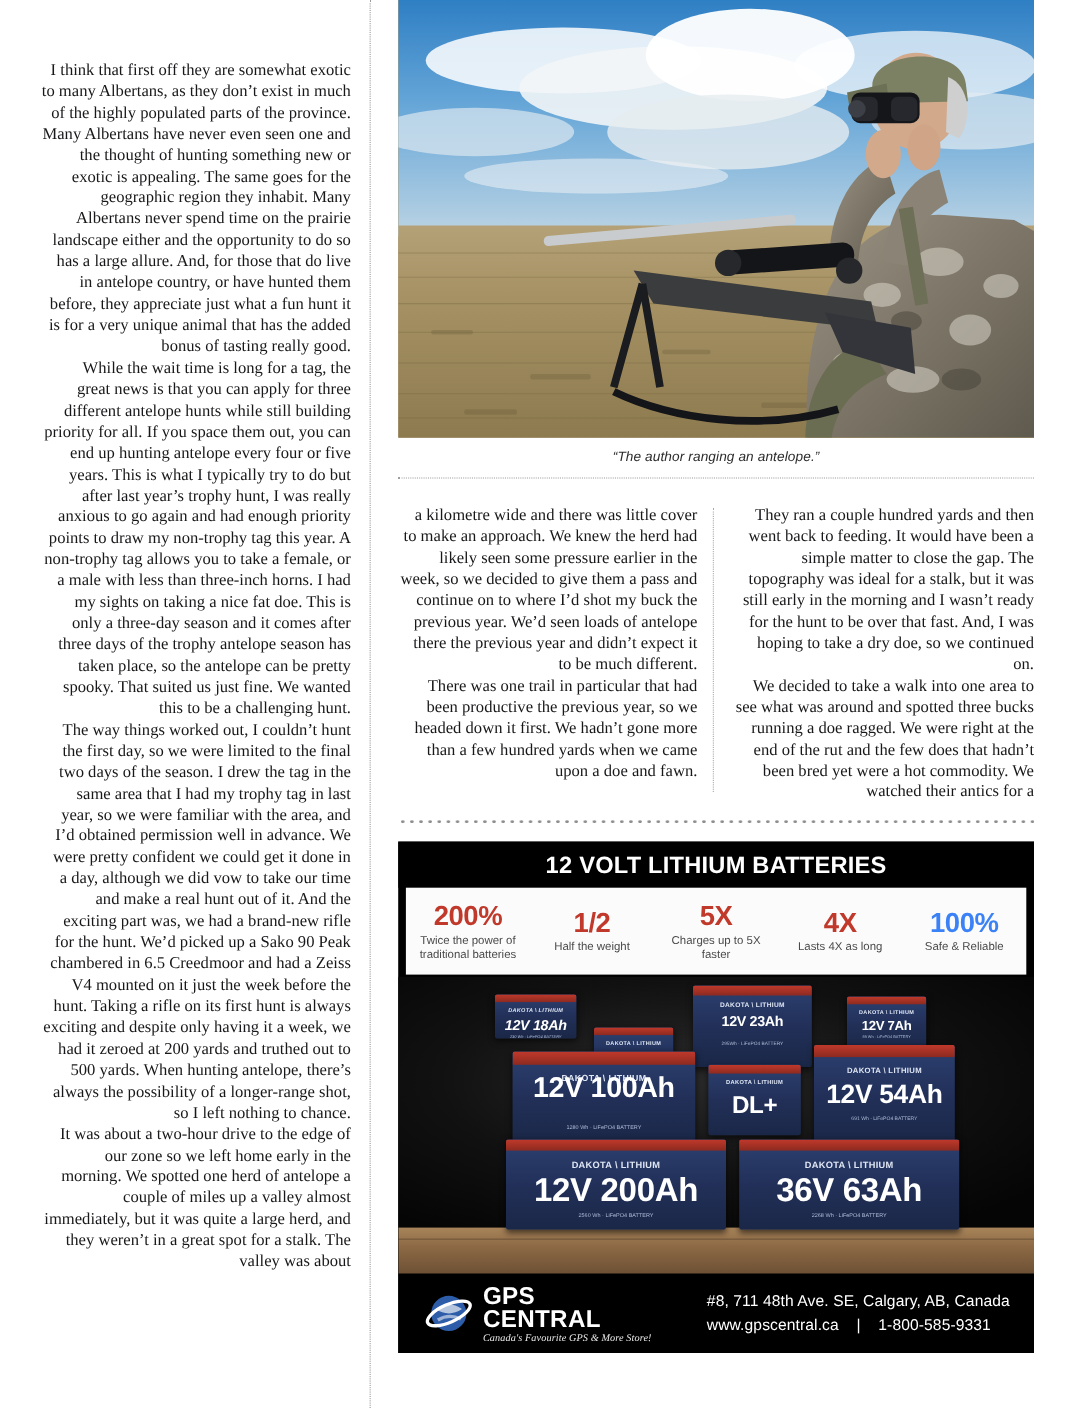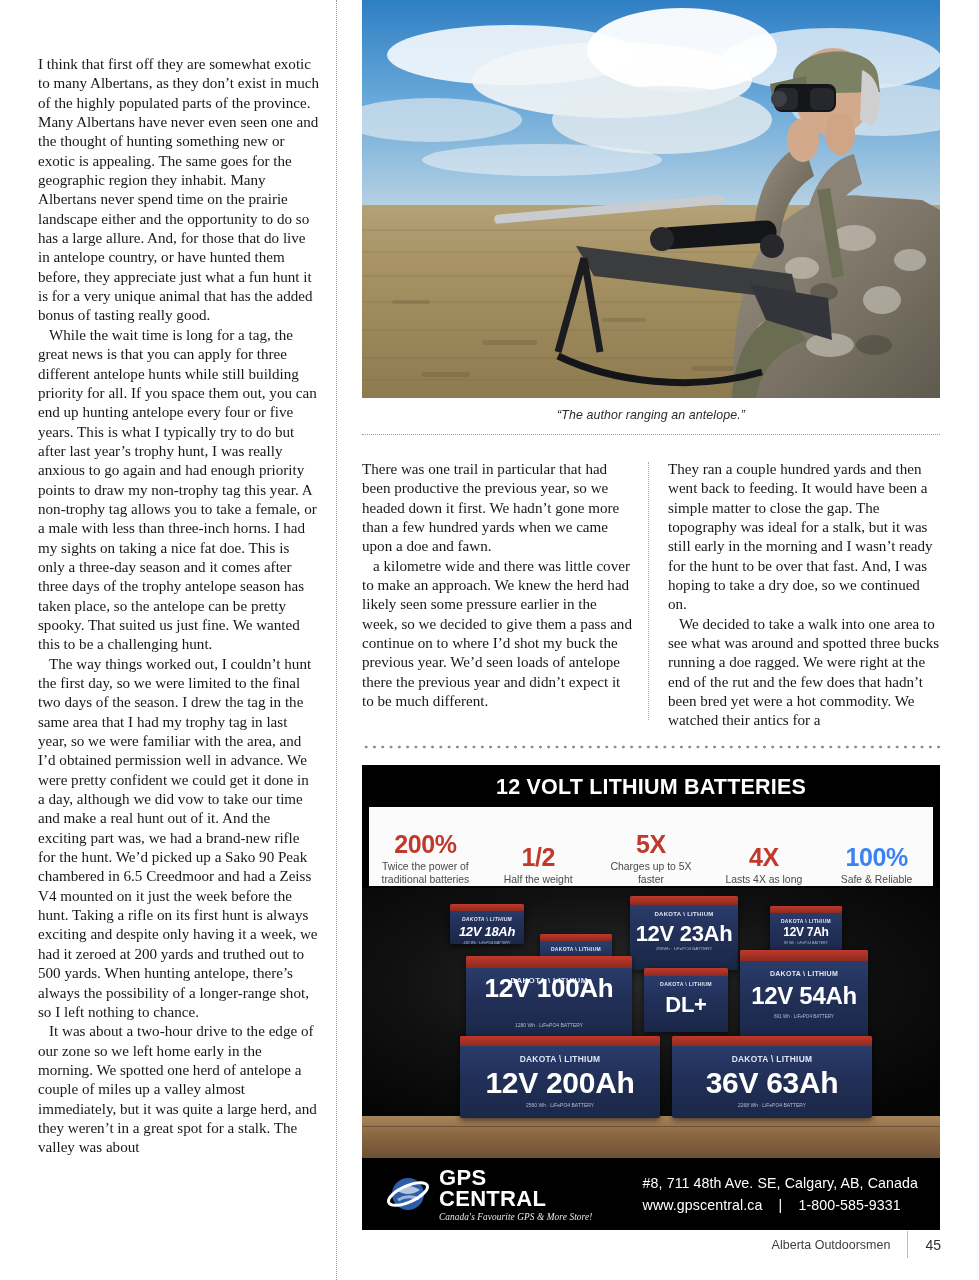--- a/index.html
+++ b/index.html
@@ -26,21 +26,21 @@
     left: 648px; top: 462px; width: 1px; height: 258px;
     border-left: 1px dotted #a8a8a8;
   }
 
   
   .col-text {
     font-family: "Liberation Serif", serif;
     font-size: 15.1px;
     line-height: 19.35px;
     color: #18181a;
-    text-align: left;
+    text-align: right;
     hyphens: none;
   }
   .col-text p { margin: 0; }
   .col-text p + p { text-indent: 11px; }
 
   #col-1 {
     position: absolute;
     left: 38px; top: 55px;
     width: 281px;
   }
@@ -132,21 +132,21 @@
     font-size: 21.5px;
     color: #fff;
     letter-spacing: .2px;
   }
 
   .ad-stats {
     margin: 0 7px;
     height: 79px;
     background: #fbfbfb;
     display: flex;
-    align-items: flex-end;
+    align-items: center;
   }
   .stat {
     flex: 1;
     text-align: center;
     padding: 0 3px;
   }
   .stat .big {
     font-family: "Liberation Sans", sans-serif;
     font-weight: bold;
     font-size: 25px;
@@ -400,22 +400,22 @@
         <path d="M196 356 C250 382 330 392 400 372" stroke="#141518" stroke-width="7" fill="none"></path>
       </g>
     </svg>
   </div>
 
   <div class="caption">“The author ranging an antelope.”</div>
 
   <div class="h-rule-thin"></div>
 
   <div class="col-text" id="col-2">
+    <p>a kilometre wide and there was little cover to make an approach. We knew the herd had likely seen some pressure earlier in the week, so we decided to give them a pass and continue on to where I’d shot my buck the previous year. We’d seen loads of antelope there the previous year and didn’t expect it to be much different.</p>
     <p>There was one trail in particular that had been productive the previous year, so we headed down it first. We hadn’t gone more than a few hundred yards when we came upon a doe and fawn.</p>
-    <p>a kilometre wide and there was little cover to make an approach. We knew the herd had likely seen some pressure earlier in the week, so we decided to give them a pass and continue on to where I’d shot my buck the previous year. We’d seen loads of antelope there the previous year and didn’t expect it to be much different.</p>
   </div>
 
   <div class="col-text" id="col-3">
     <p>They ran a couple hundred yards and then went back to feeding. It would have been a simple matter to close the gap. The topography was ideal for a stalk, but it was still early in the morning and I wasn’t ready for the hunt to be over that fast. And, I was hoping to take a dry doe, so we continued on.</p>
     <p>We decided to take a walk into one area to see what was around and spotted three bucks running a doe ragged. We were right at the end of the rut and the few does that hadn’t been bred yet were a hot commodity. We watched their antics for a</p>
   </div>
 
   <div class="h-rule-thick"></div>
 
   <div class="ad">
@@ -460,21 +460,21 @@
       <div class="bat" style="left:178px; top:14px; width:72px; height:58px;margin-top:32px;">
         <div class="cap" style="height:7px"></div>
         <div class="lbl-brand" style="top:12px; font-size:5px;">DAKOTA \ LITHIUM</div>
         <div class="lbl-main" style="top:20px; font-size:13px;">12V 10Ah</div>
         <div class="lbl-sub" style="top:37px; font-size:3.6px;">128 Wh · LiFePO4 BATTERY</div>
       </div>
 
       <div class="bat" style="left:268px; top:8px; width:108px; height:74px;">
         <div class="cap" style="height:9px"></div>
         <div class="lbl-brand" style="top:15px; font-size:6px;">DAKOTA \ LITHIUM</div>
-        <div class="lbl-main" style="top:25px; font-size:22px;">12V 23Ah</div>
+        <div class="lbl-main" style="top:25px; font-size:13px;">12V 23Ah</div>
         <div class="lbl-sub" style="top:50px; font-size:4.4px;">295Wh · LiFePO4 BATTERY</div>
       </div>
 
       <div class="bat" style="left:408px; top:18px; width:72px; height:50px;">
         <div class="cap" style="height:7px"></div>
         <div class="lbl-brand" style="top:12px; font-size:5px;">DAKOTA \ LITHIUM</div>
         <div class="lbl-main" style="top:19px; font-size:12px;">12V 7Ah</div>
         <div class="lbl-sub" style="top:35px; font-size:3.5px;">89 Wh · LiFePO4 BATTERY</div>
       </div>
 
@@ -534,19 +534,14 @@
         <div>
           <span>www.gpscentral.ca</span>
           <span style="padding:0 12px">|</span>
           <span>1-800-585-9331</span>
         </div>
       </div>
     </div>
 
   </div>
 
-  <div class="pg-footer">
-    <span class="pg-title">Alberta Outdoorsmen</span>
-    <span class="pg-sep"></span>
-    <span class="pg-num">45</span>
-  </div>
 
 </div>
 
 </body></html>

